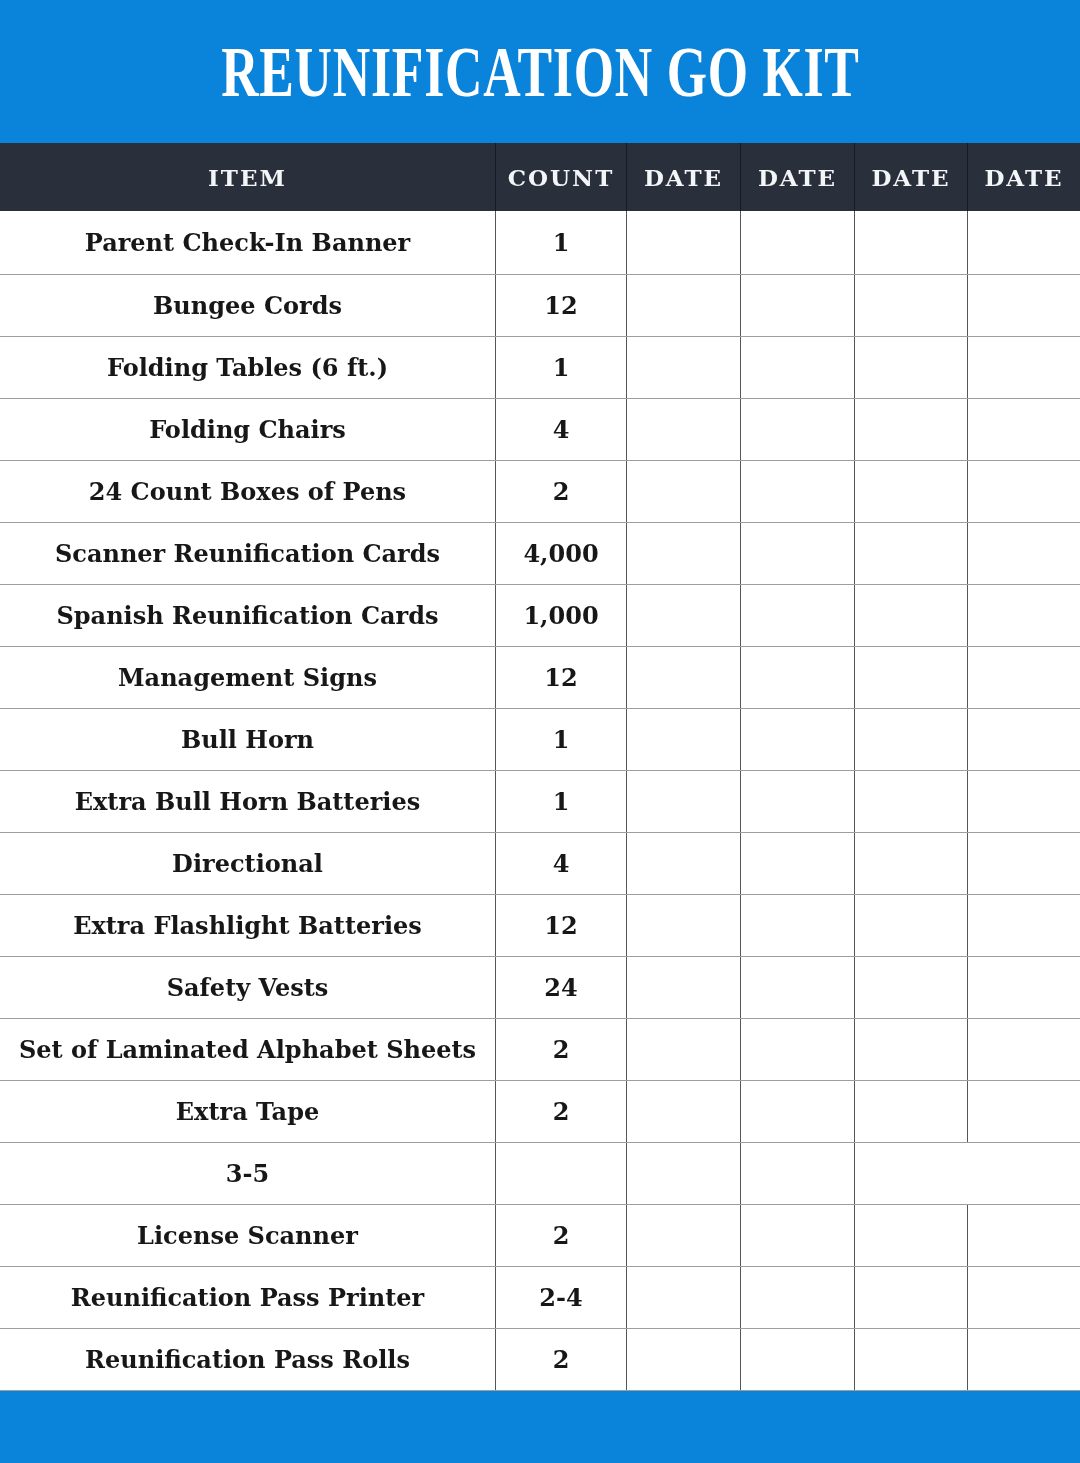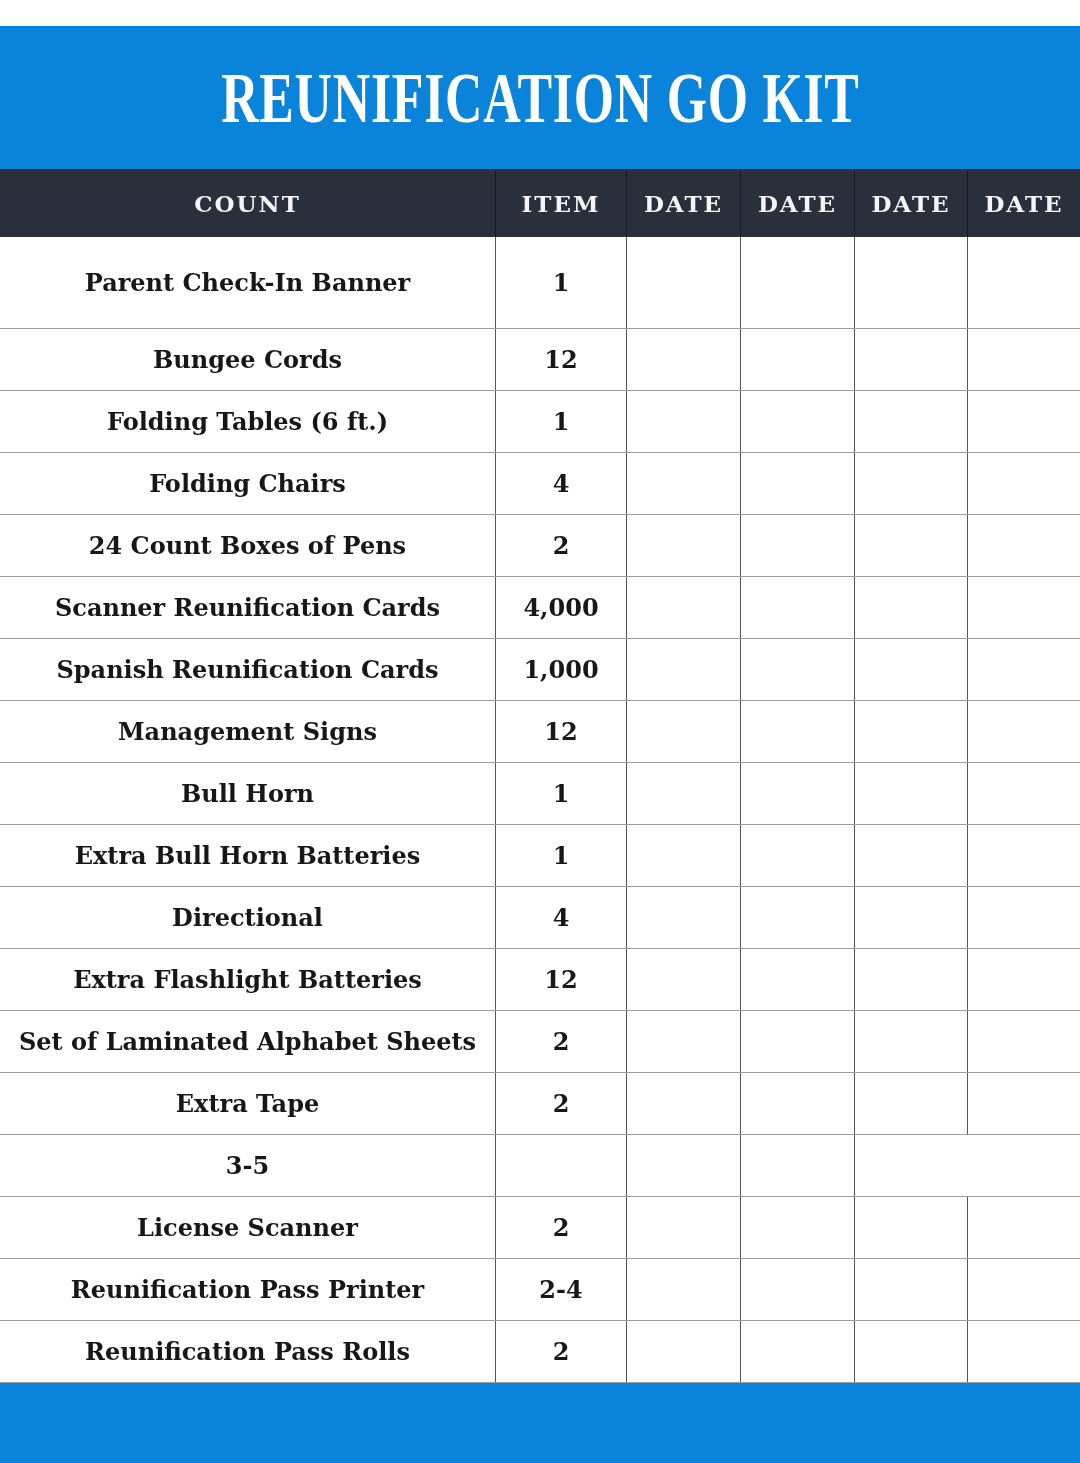--- a/index.html
+++ b/index.html
@@ -17,21 +17,20 @@
   }
 
   
   .top-banner {
     height: 143px;
     flex: 0 0 143px;
     background: #0a84da;
     display: flex;
     align-items: center;
     justify-content: center;
-    margin-top: 26px;
   }
   .page-title {
     color: #ffffff;
     font-family: "Liberation Serif", "DejaVu Serif", serif;
     font-weight: bold;
     font-size: 72px;
     line-height: 1;
     letter-spacing: 1px;
     transform: scaleX(0.72);
     transform-origin: center center;
@@ -66,21 +65,21 @@
   .table-body {
     flex: 0 0 auto;
   }
   .table-row {
     height: 62px;
     background: #ffffff;
     border-bottom: 1px solid #9e9e9e;
     box-sizing: border-box;
   }
   .table-row.tall {
-    height: 92px;
+    height: 64px;
   }
   .body-cell {
     display: flex;
     align-items: center;
     justify-content: center;
     text-align: center;
     color: #171717;
     font-weight: bold;
     font-size: 24px;
     line-height: 1.15;
@@ -99,22 +98,22 @@
   }
 </style>
 </head>
 <body>
 
 <header class="top-banner">
   <div class="page-title">REUNIFICATION GO KIT</div>
 </header>
 
 <div class="grid-row header-row">
+  <div class="header-cell">ITEM</div>
   <div class="header-cell">COUNT</div>
-  <div class="header-cell">ITEM</div>
   <div class="header-cell">DATE</div>
   <div class="header-cell">DATE</div>
   <div class="header-cell">DATE</div>
   <div class="header-cell">DATE</div>
 </div>
 
 <div class="table-body">
     <div class="grid-row table-row tall">
     <div class="body-cell">Parent Check-In Banner</div>
     <div class="body-cell">1</div>
@@ -205,20 +204,28 @@
   </div>
     <div class="grid-row table-row">
     <div class="body-cell">Extra Flashlight Batteries</div>
     <div class="body-cell">12</div>
     <div class="body-cell"></div>
     <div class="body-cell"></div>
     <div class="body-cell"></div>
     <div class="body-cell"></div>
   </div>
     <div class="grid-row table-row">
+    <div class="body-cell">Safety Vests</div>
+    <div class="body-cell">24</div>
+    <div class="body-cell"></div>
+    <div class="body-cell"></div>
+    <div class="body-cell"></div>
+    <div class="body-cell"></div>
+  </div>
+    <div class="grid-row table-row">
     <div class="body-cell">Set of Laminated Alphabet Sheets</div>
     <div class="body-cell">2</div>
     <div class="body-cell"></div>
     <div class="body-cell"></div>
     <div class="body-cell"></div>
     <div class="body-cell"></div>
   </div>
     <div class="grid-row table-row">
     <div class="body-cell">Extra Tape</div>
     <div class="body-cell">2</div>

